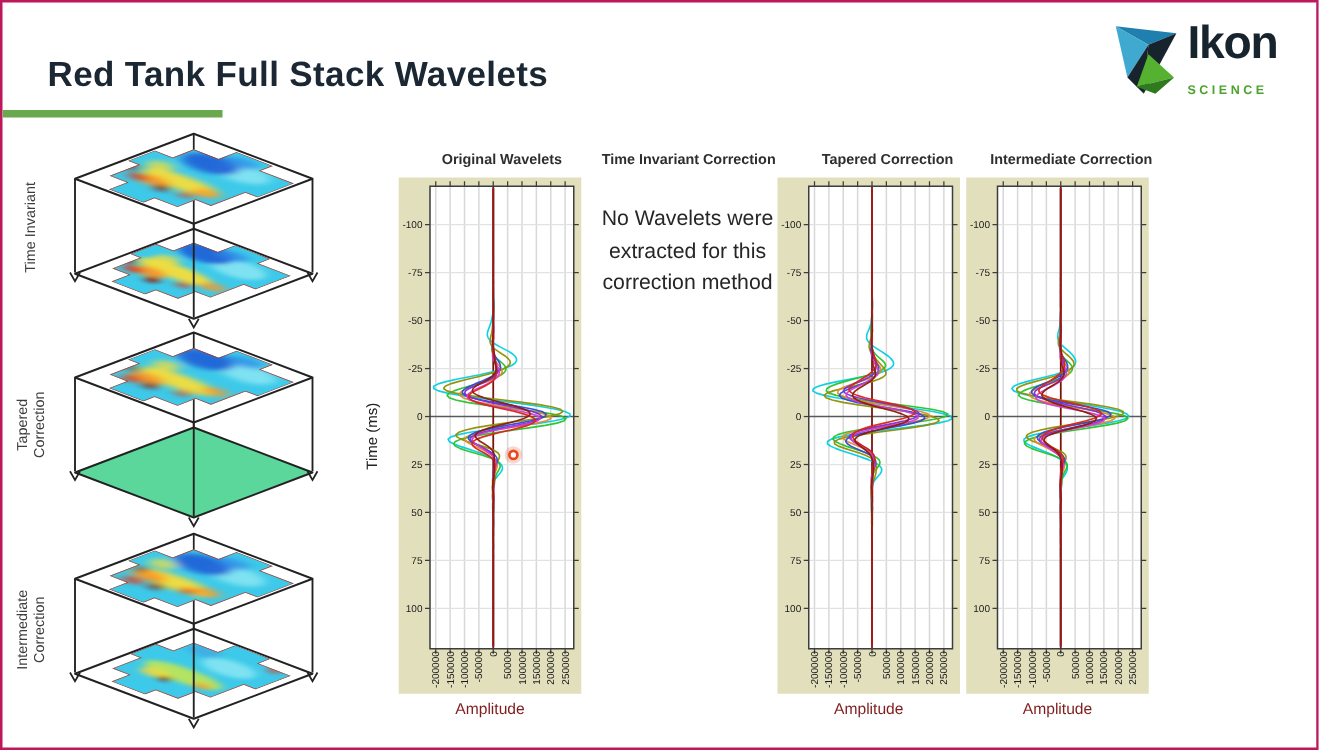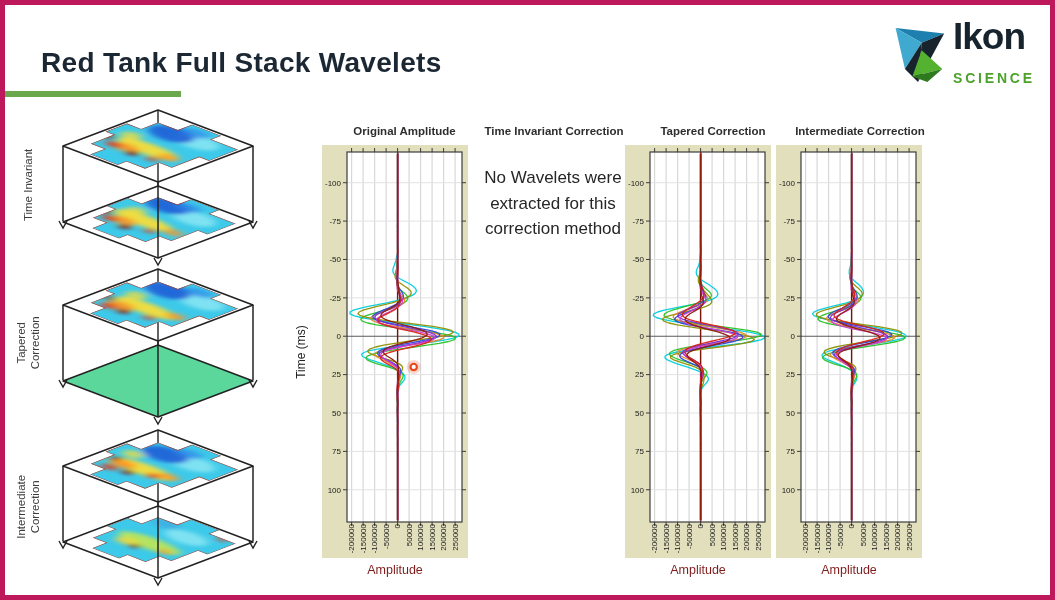--- a/index.html
+++ b/index.html
@@ -1,23 +1,23 @@
 <!DOCTYPE html>
 <html><head>
 <meta charset="utf-8">
 <style>
   html,body{margin:0;padding:0;background:#fff;}
   .slide{position:relative;width:1055px;height:600px;background:#ffffff;overflow:hidden;
-         font-family:"Liberation Sans",sans-serif;border:5px solid #be185d;box-sizing:border-box;}
+         font-family:"Liberation Sans",sans-serif;border:2px solid #be185d;box-sizing:border-box;}
   .page-title{position:absolute;left:36px;top:42px;font-size:28px;font-weight:700;color:#1b2733;letter-spacing:.3px;}
   .title-bar{position:absolute;left:0;top:86px;width:176px;height:6px;}
   .logo{position:absolute;left:885px;top:13px;display:flex;align-items:flex-end;}
   .logo-text{margin-left:7px;line-height:1;}
   .logo-name{font-size:37px;font-weight:800;color:#17242e;letter-spacing:-1px;}
-  .logo-sub{font-size:14px;font-weight:700;letter-spacing:2.8px;margin-top:16px;}
+  .logo-sub{font-size:10px;font-weight:700;letter-spacing:2.8px;margin-top:16px;}
   .chart-title{position:absolute;top:120px;font-size:11.5px;font-weight:700;color:#2e2e2e;text-align:center;}
   .axis-x{position:absolute;top:558px;font-size:12.5px;color:#7f1d1d;text-align:center;}
   .msg{position:absolute;left:472px;top:160px;width:152px;text-align:center;font-size:17px;color:#262626;line-height:1.5;}
   .ylab-wrap{position:absolute;left:287px;top:140px;width:18px;height:413px;display:flex;align-items:center;justify-content:center;}
   .ylab{transform:rotate(-90deg);white-space:nowrap;font-size:12px;color:#222;}
   .diag-label-wrap{position:absolute;left:2px;width:44px;display:flex;align-items:center;justify-content:center;}
   .diag-label{flex:none;width:86px;transform:rotate(-90deg);text-align:center;font-size:11.5px;color:#3d3d3d;line-height:1.2;}
   .chart-svg{position:absolute;}
   svg{display:block;overflow:visible;}
 </style>
@@ -187,21 +187,21 @@
           <ellipse cx="25.815072016460906" cy="12.078429355281207" rx="12" ry="7" fill="#ff9522" opacity="0.75"></ellipse>
           <ellipse cx="-30.047496570644718" cy="33.47808641975308" rx="10" ry="5" fill="#e63214" opacity="0.9"></ellipse>
           <ellipse cx="13.215449245541837" cy="20.00531550068587" rx="8" ry="5" fill="#e63214" opacity="0.7"></ellipse>
           <ellipse cx="-9.087448559670781" cy="30.20332647462277" rx="7" ry="4.5" fill="#8c1010" opacity="1"></ellipse>
           <ellipse cx="-40.46236282578875" cy="14.541255144032922" rx="5" ry="4" fill="#8c1010" opacity="0.9"></ellipse>
         </g>
         <polygon points="-59,-18 -40,-18 -40,-40 -14,-40 -14,-59 24,-59 24,-46 59,-46 59,-8 46,-8 46,28 30,28 30,47 6,47 6,59 -30,59 -30,40 -48,40 -48,10 -59,10" fill="none" stroke="#c92708" stroke-width="2" opacity="0.85"></polygon>
       </g>
     </svg>
 
-  <div class="chart-title" style="left:322px;width:155px;">Original Amplitude</div>
+  <div class="chart-title" style="left:322px;width:155px;">Original Wavelets</div>
   <div class="chart-title" style="left:469px;width:160px;">Time Invariant Correction</div>
   <div class="chart-title" style="left:628px;width:160px;">Tapered Correction</div>
   <div class="chart-title" style="left:775px;width:160px;">Intermediate Correction</div>
 
   <div class="ylab-wrap">
     <span class="ylab">Time (ms)</span>
   </div>
 
   <svg class="chart-svg" style="left:317px;top:140px;" width="146" height="413" viewBox="0 0 146 413">
       <rect x="0" y="0" width="146" height="413" fill="#e1dfbc"></rect>

